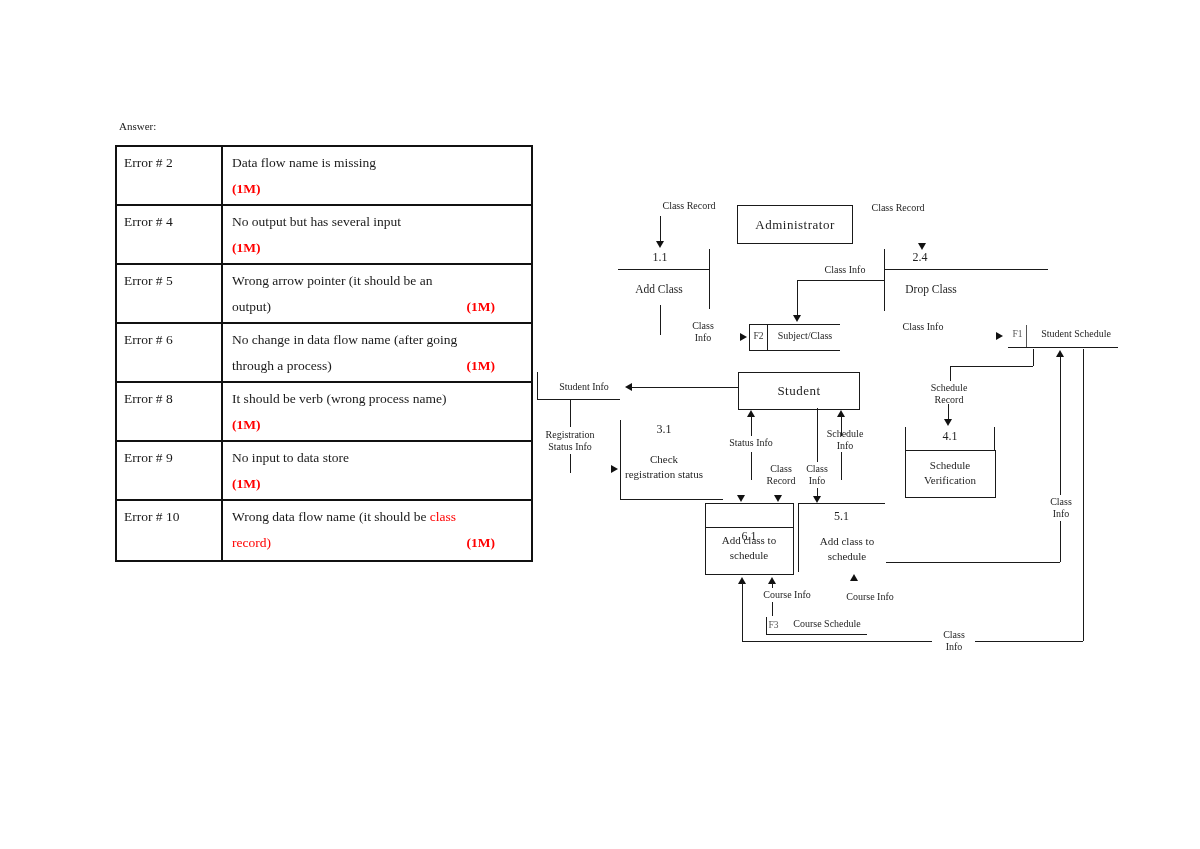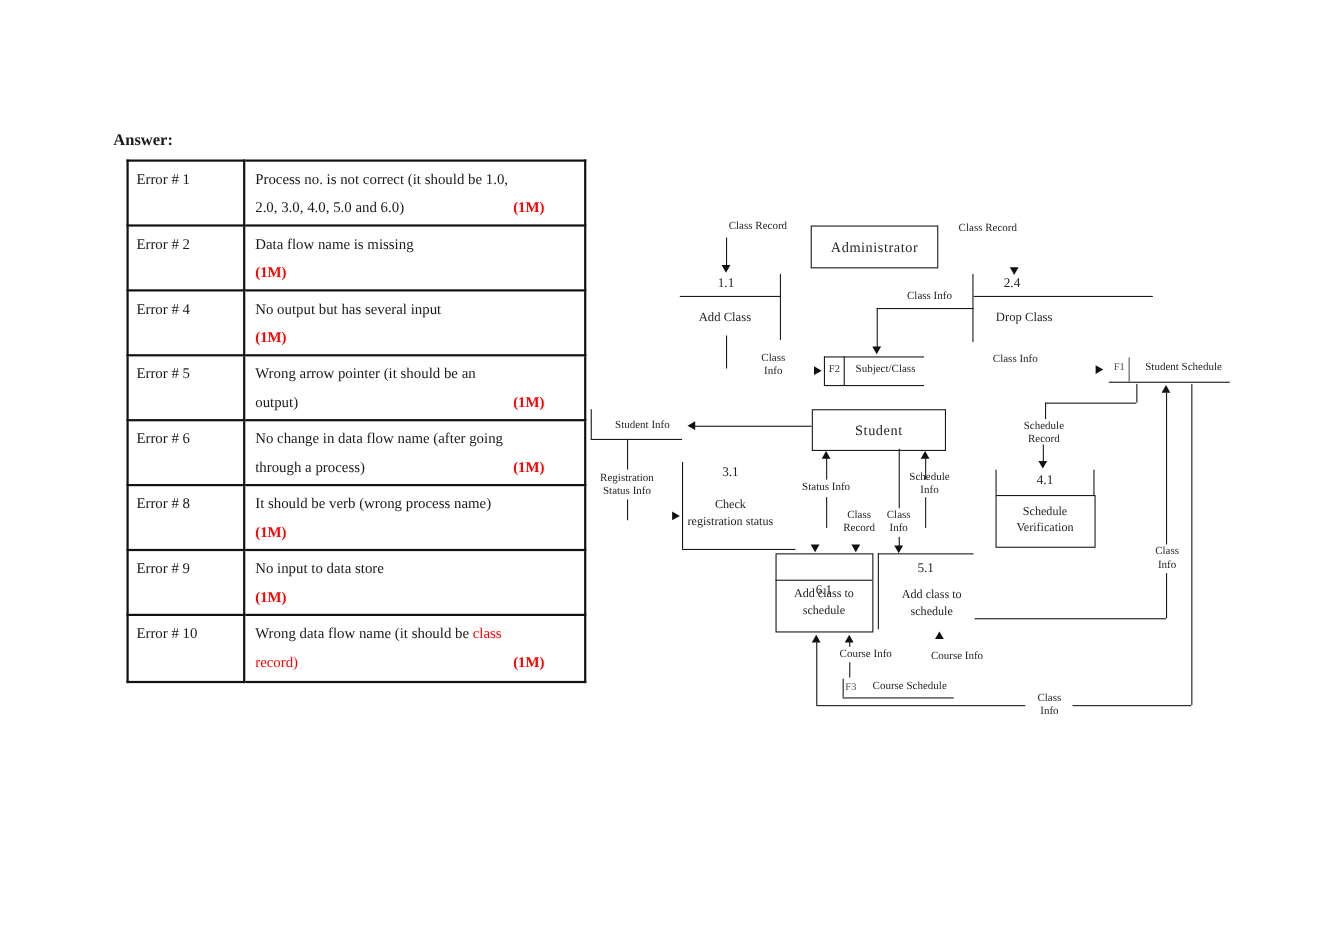--- a/index.html
+++ b/index.html
@@ -1,19 +1,19 @@
 <!DOCTYPE html>
 <html><head>
 <meta charset="utf-8">
 <style>
   html,body{margin:0;padding:0;background:#fff;}
   #page{position:relative;width:1200px;height:849px;background:#fff;overflow:hidden;
         font-family:"Liberation Serif",serif;color:#1a1a1a;}
   
-  #answer-heading{position:absolute;left:103px;top:120px;font-size:15px;font-weight:bold;}
+  #answer-heading{position:absolute;left:119px;top:120px;font-size:11px;font-weight:normal;}
   #err-table{position:absolute;left:115px;top:145px;border-collapse:collapse;table-layout:fixed;width:392px;}
   #err-table td{border:2px solid #111;vertical-align:top;font-size:13.5px;line-height:26px;}
   #err-table td.c1{width:95px;padding:3px 2px 0 7px;}
   #err-table td.c2{width:297px;padding:3px 2px 2px 9px;height:52px;overflow:hidden;}
   .l1,.l2{height:26px;}
   .l2{display:flex;}
   .l1 span,.l2 span{white-space:pre;}
   .mark{color:#ff0000;font-weight:bold;}
   .red{color:#ff0000;}
   .gap .mark{margin-left:auto;margin-right:34px;}
@@ -34,30 +34,20 @@
 </style>
 </head>
 <body>
 
 <div id="page">
 
   <div id="answer-heading">Answer:</div>
 
   <table id="err-table">
     <tbody>
-        <tr>
-      <td class="c1"><span>Error # 1</span></td>
-      <td class="c2">
-        <div class="l1"><span>Process no. is not correct (it should be 1.0,</span></div>
-        <div class="l2 gap">
-              <span>2.0, 3.0, 4.0, 5.0 and 6.0)</span>
-              <span class="mark">(1M)</span>
-            </div>
-      </td>
-    </tr>
     <tr>
       <td class="c1"><span>Error # 2</span></td>
       <td class="c2">
         <div class="l1"><span>Data flow name is missing</span></div>
         <div class="l2">
               <span></span>
               <span class="mark">(1M)</span>
             </div>
       </td>
     </tr>

